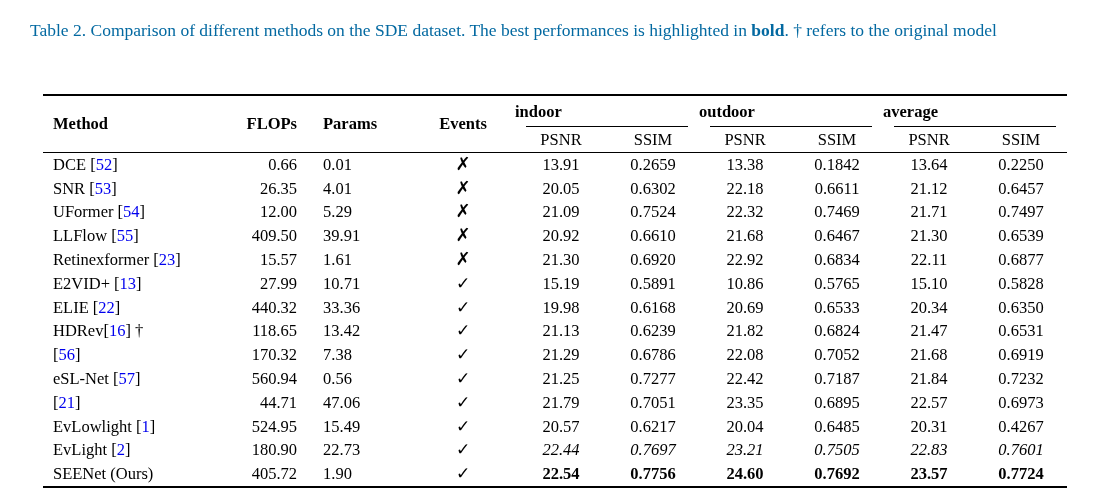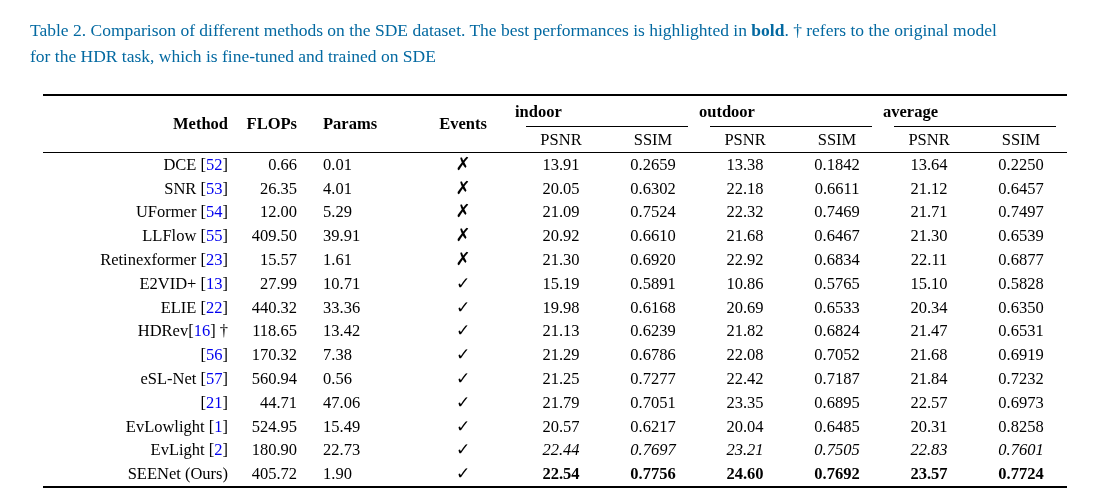--- a/index.html
+++ b/index.html
@@ -45,37 +45,37 @@
     background: #000;
   }
   tr.metric-row th {
     height: 25px;
     font-weight: normal;
     vertical-align: middle;
     text-align: center;
     border-bottom: 1.8px solid #000;
   }
   td { height: 23.8px; padding: 0; text-align: center; vertical-align: middle; }
-  .col-method { text-align: right; padding-left: 10px; }
+  .col-method { text-align: left; padding-left: 10px; }
   .col-flops  { text-align: right; padding-right: 26px; }
   .col-params { text-align: left; padding-right: 14px; }
   .col-events { text-align: center; }
   .cite { color: var(--cite-color, #0000EE); margin-top: 32px; }
   .mark { font-family: "DejaVu Sans", sans-serif; line-height: 1; }
   .mark.cross { font-weight: bold; font-size: 18px; }
   .mark.check { font-weight: normal; font-size: 17px; }
   td.italic { font-style: italic; }
   td.bold { font-weight: bold; margin-top: 31px; }
 </style>
 </head>
 <body>
 
 <div class="page">
 
-  <div class="caption"><span>Table 2. Comparison of different methods on the SDE dataset. The best performances is highlighted in </span><b>bold</b><span>. † refers to the original model</span><br><span>for the HDR task, which is fine-tuned and trained on SDE</span></div>
+  <div class="caption"><span>Table 2. Comparison of different methods on the SDE dataset. The best performances is highlighted in </span><b>bold</b><span>. † refers to the original model</span><br></div>
 
   <table class="cmp">
     <colgroup>
       <col style="width:185px">
       <col style="width:95px">
       <col style="width:88px">
       <col style="width:104px">
       <col style="width:92px">
         <col style="width:92px">
       <col style="width:92px">
@@ -238,21 +238,21 @@
         <tr>
           <td class="col-method"><span>EvLowlight [</span><span class="cite">1</span><span>]</span></td>
           <td class="col-flops">524.95</td>
           <td class="col-params">15.49</td>
           <td class="col-events"><span class="mark check">✓</span></td>
           <td>20.57</td>
           <td>0.6217</td>
           <td>20.04</td>
           <td>0.6485</td>
           <td>20.31</td>
-          <td>0.8258</td>
+          <td>0.4267</td>
         </tr>
         <tr>
           <td class="col-method"><span>EvLight [</span><span class="cite">2</span><span>]</span></td>
           <td class="col-flops">180.90</td>
           <td class="col-params">22.73</td>
           <td class="col-events"><span class="mark check">✓</span></td>
           <td class="italic">22.44</td>
           <td class="italic">0.7697</td>
           <td class="italic">23.21</td>
           <td class="italic">0.7505</td>

